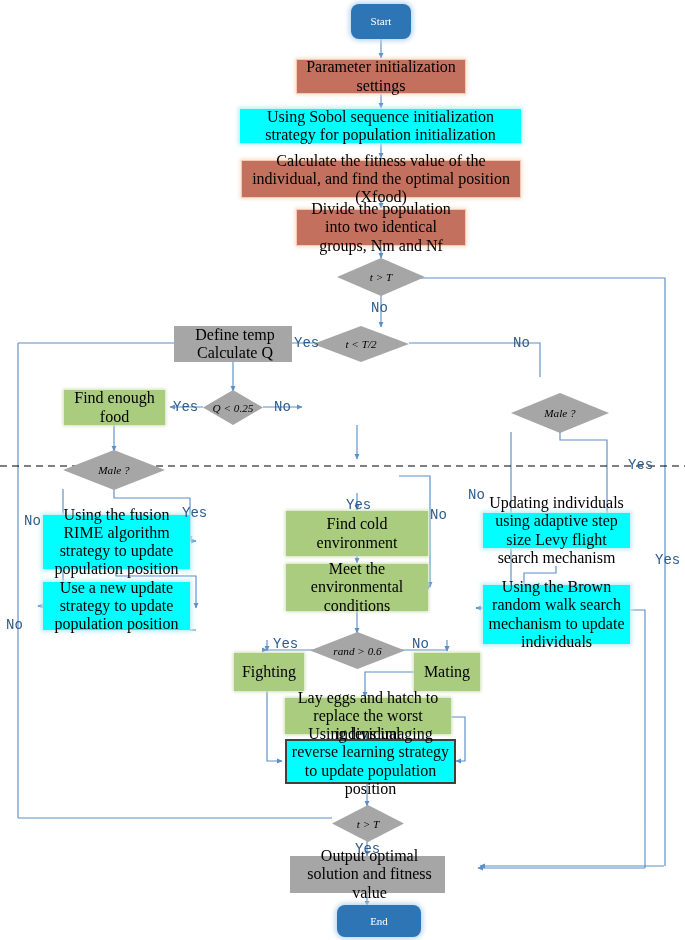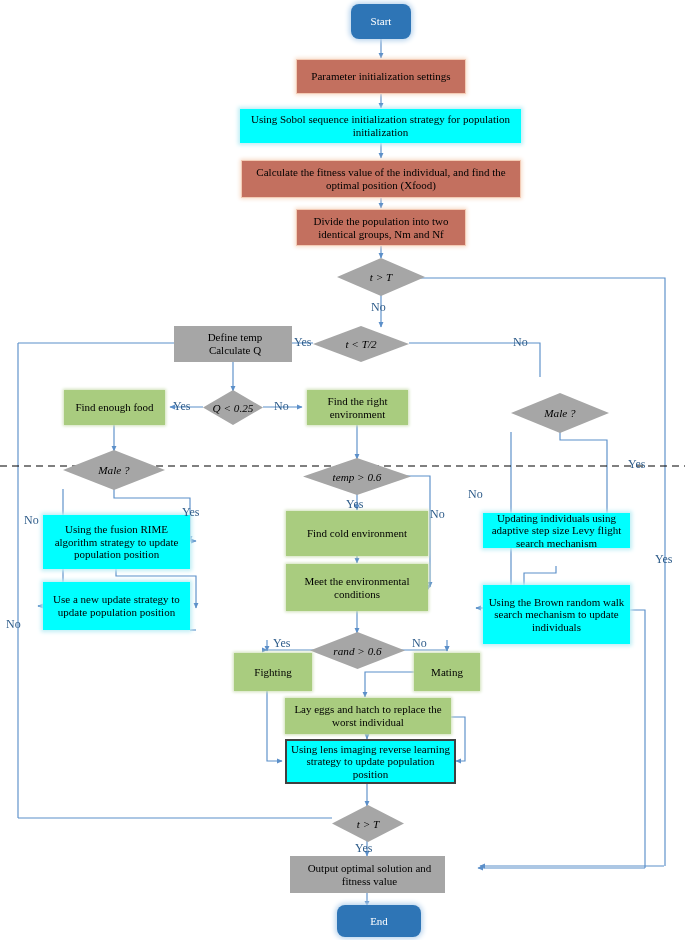--- a/index.html
+++ b/index.html
@@ -1,32 +1,32 @@
 <!DOCTYPE html>
 <html><head>
 <meta charset="utf-8">
 <style>
   html,body{margin:0;padding:0;background:#ffffff;}
   body{width:685px;height:940px;font-family:"Liberation Serif",serif;}
   #canvas{position:relative;width:685px;height:940px;overflow:hidden;background:#fff;}
   svg.wires{position:absolute;left:0;top:0;width:685px;height:940px;pointer-events:none;}
   .node{position:absolute;box-sizing:border-box;display:flex;align-items:center;
         justify-content:center;text-align:center;line-height:1.14;color:#000;
-        font-size:11px;padding:2px 4px;}
+        font-size:16px;padding:2px 4px;}
   .term{background:#2E75B6;color:#fff;border-radius:8px;
         box-shadow:0 0 5px 2px #bcd6ee;font-size:11px;}
   .proc-red{background:#C3705F;border:1px solid #F3CBB5;box-shadow:0 0 4px 1px #f7dcc9;}
   .proc-cyan{background:#00FFFF;box-shadow:0 0 4px 2px #bfeef5;}
   .proc-cyan-o{background:#00FFFF;border:2px solid #404040;}
   .proc-grey{background:#A6A6A6;padding-left:8px;}
   .proc-green{background:#A9CC7F;box-shadow:0 0 3px 1px #cfe0b7;}
   .dia{position:absolute;display:flex;align-items:center;justify-content:center;
        text-align:center;color:#000;font-size:11.2px;font-style:italic;
        background:#A6A6A6;clip-path:polygon(50% 0,100% 50%,50% 100%,0 50%);}
-  .lbl{position:absolute;color:#2E5C8A;font-size:12px;font-family:Liberation Serif, serif;
+  .lbl{position:absolute;color:#2E5C8A;font-size:14px;font-family:Liberation Mono, monospace;
        white-space:nowrap;}
 </style>
 </head>
 <body>
 
 <div id="canvas">
 
   <svg class="wires" viewBox="0 0 685 940" xmlns="http://www.w3.org/2000/svg">
     <defs>
       <marker id="ah" markerWidth="7" markerHeight="7" refX="5.4" refY="2.6" orient="auto" markerUnits="userSpaceOnUse">
@@ -114,43 +114,41 @@
 
   <div class="dia" style="left:313px;top:326px;width:96px;height:36px;">t &lt; T/2</div>
 
   <div class="node proc-grey" style="left:174px;top:326px;width:118px;height:36px;white-space:pre-line;">Define temp
 Calculate  Q</div>
 
   <div class="dia" style="left:203px;top:390px;width:60px;height:35px;">Q &lt; 0.25</div>
 
   <div class="node proc-green" style="left:64px;top:390px;width:101px;height:35px;">Find enough food</div>
 
-  <div class="node proc-green" style="left:307px;top:390px;width:101px;height:35px;">Find the right environment</div>
 
   <div class="dia" style="left:63px;top:450px;width:102px;height:40px;">Male ?</div>
 
   <div class="dia" style="left:511px;top:393px;width:98px;height:40px;">Male ?</div>
 
   <div class="node proc-cyan" style="left:43px;top:515px;width:147px;height:54px;">Using the fusion RIME algorithm strategy to update population position</div>
 
   <div class="node proc-cyan" style="left:43px;top:582px;width:147px;height:48px;">Use a new update strategy to update population position</div>
 
-  <div class="dia" style="left:303px;top:458px;width:108px;height:37px;">temp &gt; 0.6</div>
 
   <div class="node proc-green" style="left:286px;top:511px;width:142px;height:45px;">Find cold environment</div>
 
   <div class="node proc-green" style="left:286px;top:564px;width:142px;height:47px;">Meet the environmental conditions</div>
 
   <div class="node proc-cyan" style="left:483px;top:513px;width:147px;height:35px;">Updating individuals using adaptive step size Levy flight search mechanism</div>
 
   <div class="node proc-cyan" style="left:483px;top:585px;width:147px;height:59px;">Using the Brown random walk search mechanism to update individuals</div>
 
   <div class="dia" style="left:310px;top:632px;width:95px;height:37px;">rand &gt; 0.6</div>
 
-  <div class="node proc-green" style="left:234px;top:653px;width:78px;height:38px;text-align:right;">Fighting</div>
+  <div class="node proc-green" style="left:234px;top:653px;width:70px;height:38px;text-align:right;">Fighting</div>
 
   <div class="node proc-green" style="left:414px;top:653px;width:66px;height:38px;">Mating</div>
 
   <div class="node proc-green" style="left:285px;top:698px;width:166px;height:36px;">Lay eggs and hatch to replace the worst individual</div>
 
   <div class="node proc-cyan-o" style="left:285px;top:739px;width:171px;height:45px;">Using lens imaging reverse learning strategy to update population position</div>
 
   <div class="dia" style="left:332px;top:805px;width:72px;height:37px;">t &gt; T</div>
 
   <div class="node proc-grey" style="left:290px;top:856px;width:155px;height:37px;">Output optimal solution and fitness value</div>

